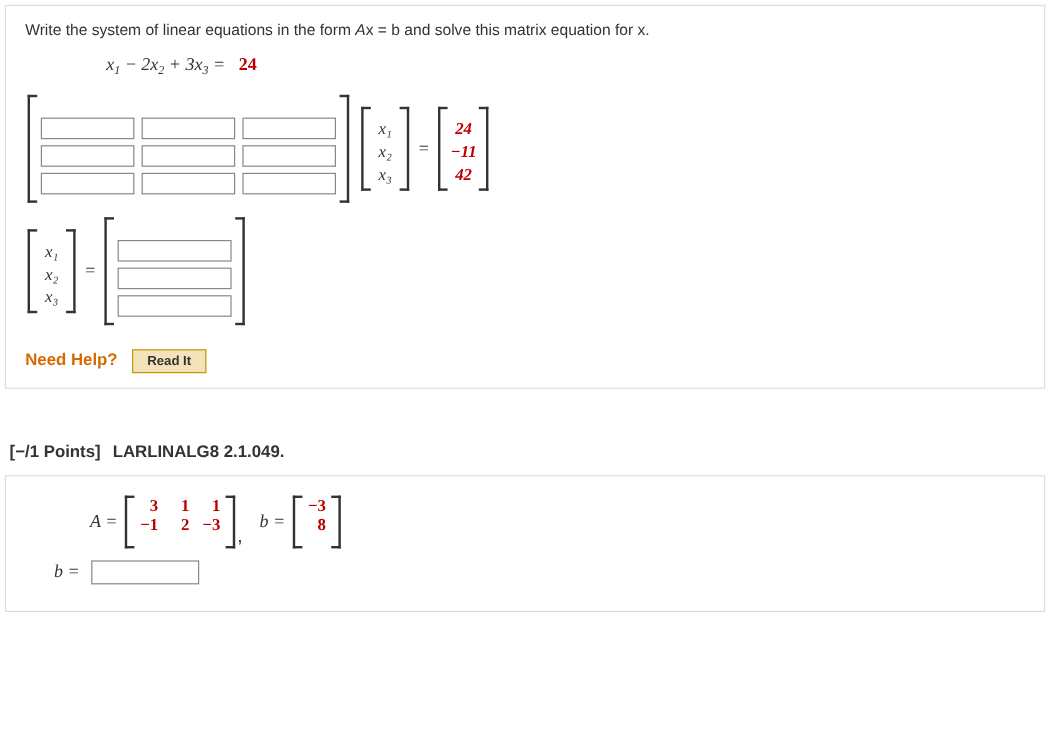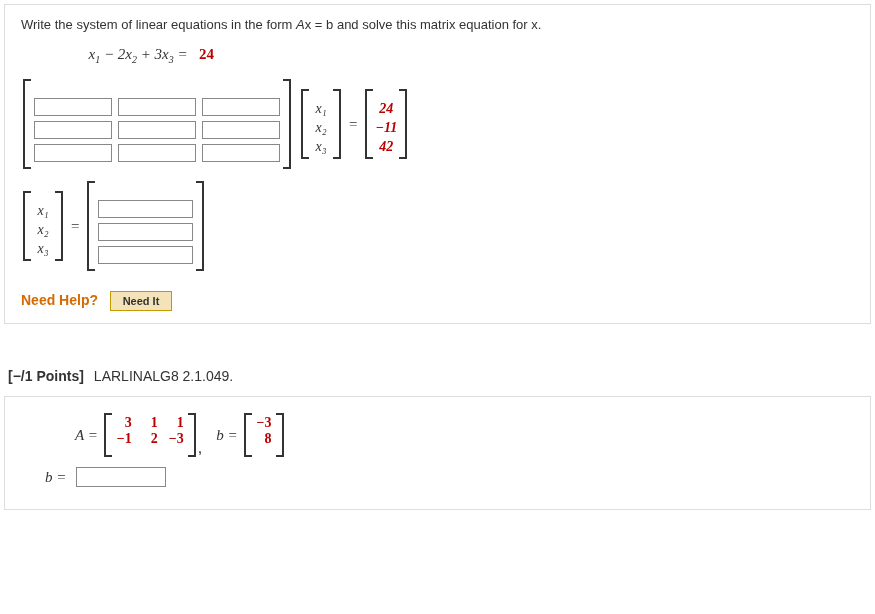--- a/index.html
+++ b/index.html
@@ -30,21 +30,21 @@
 .matgroup { display: inline-flex; align-items: flex-end; }
 .inputcol { display: flex; flex-direction: column; gap: 3px; padding: 6px 3px; justify-content: center; }
 
 .needhelp { margin-top: 20px; }
 .nh-label { color: #d46a00; font-weight: bold; font-size: 14px; margin-right: 8px; }
 .readit { display: inline-block; border: 1px solid #c49a00; background: #f4e2b8; color: #333; padding: 3px 12px; font-size: 11px; font-weight: bold; cursor: pointer; }
 
 .header2 { display: flex; align-items: flex-end; gap: 10px; margin: 4px; padding: 8px 4px; }
 .pts { font-weight: bold; font-size: 14px; }
 .details-btn { border: 1px solid #aaa; background: #fff; padding: 6px 14px; font-weight: bold; font-size: 12px; cursor: pointer; }
-.ref { font-weight: normal; font-size: 14px; }
+.ref { font-weight: bold; font-size: 14px; }
 
 .amat { display: inline-flex; align-items: stretch; }
 .amrows { display: flex; flex-direction: column; padding: 2px 4px; }
 .amrow { display: flex; gap: 10px; }
 .amc { font-family: 'Times New Roman', serif; font-size: 14px; color: #b00; font-weight: bold; min-width: 16px; text-align: right; }
 .avar { font-family: 'Times New Roman', serif; font-style: italic; font-size: 15px; margin: 0 4px; }
 .comma { font-size: 16px; margin: 0 4px 0 0; align-self: flex-end; }
 
 .p2eq { display: flex; align-items: center; margin-left: 50px; margin-top: 4px; }
 .ans { display: flex; align-items: center; margin: 10px 4px 10px 20px; }
@@ -123,21 +123,21 @@
         <input class="field fieldw" style="">
         <input class="field fieldw" style="">
         <input class="field fieldw" style="">
       </div>
       <div class="rbr" style="height:90px"></div>
     </div>
   </div>
 
   <div class="needhelp">
     <span class="nh-label">Need Help?</span>
-    <span class="readit">Need It</span>
+    <span class="readit">Read It</span>
   </div>
 </div>
 
 <div style="height:28px"></div>
 
 <div class="header2">
   <span class="pts">[−/1 Points]</span>
   <span class="ref">LARLINALG8 2.1.049.</span>
 </div>
 

